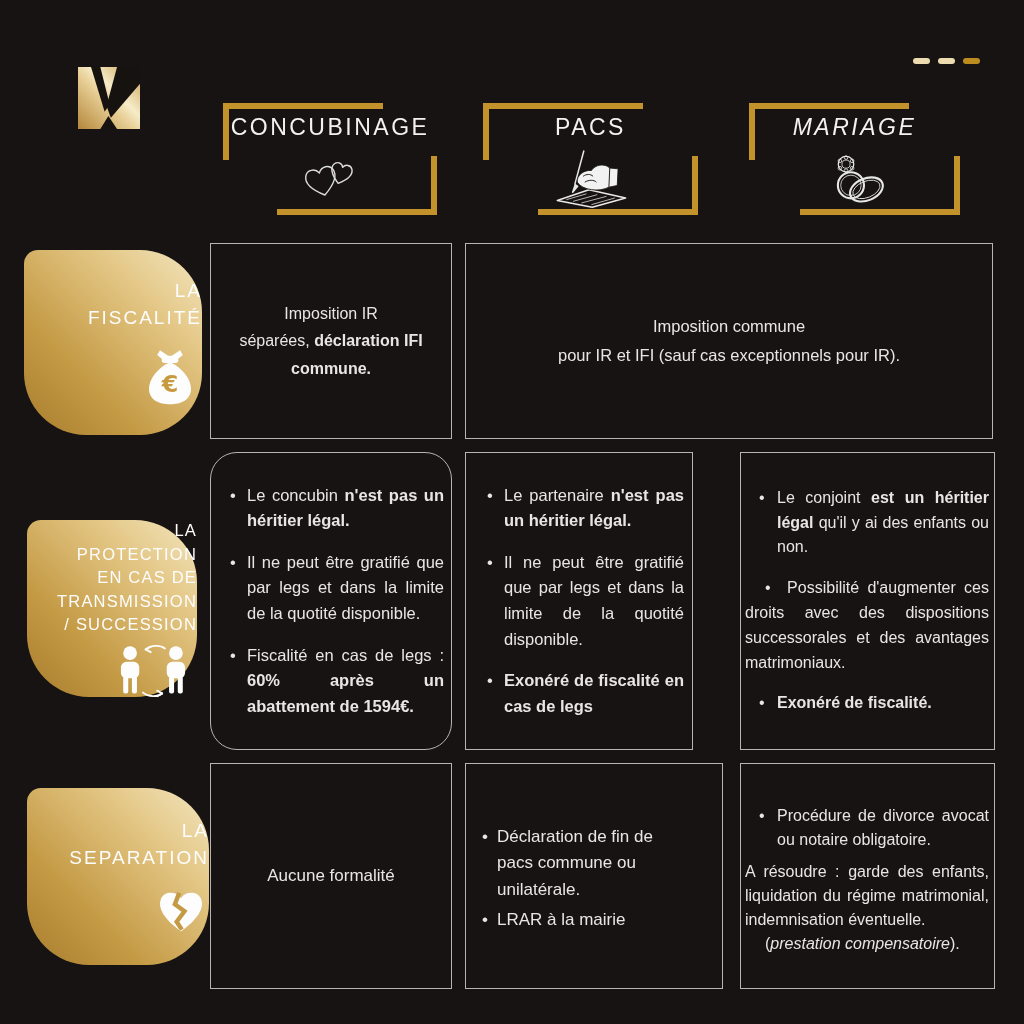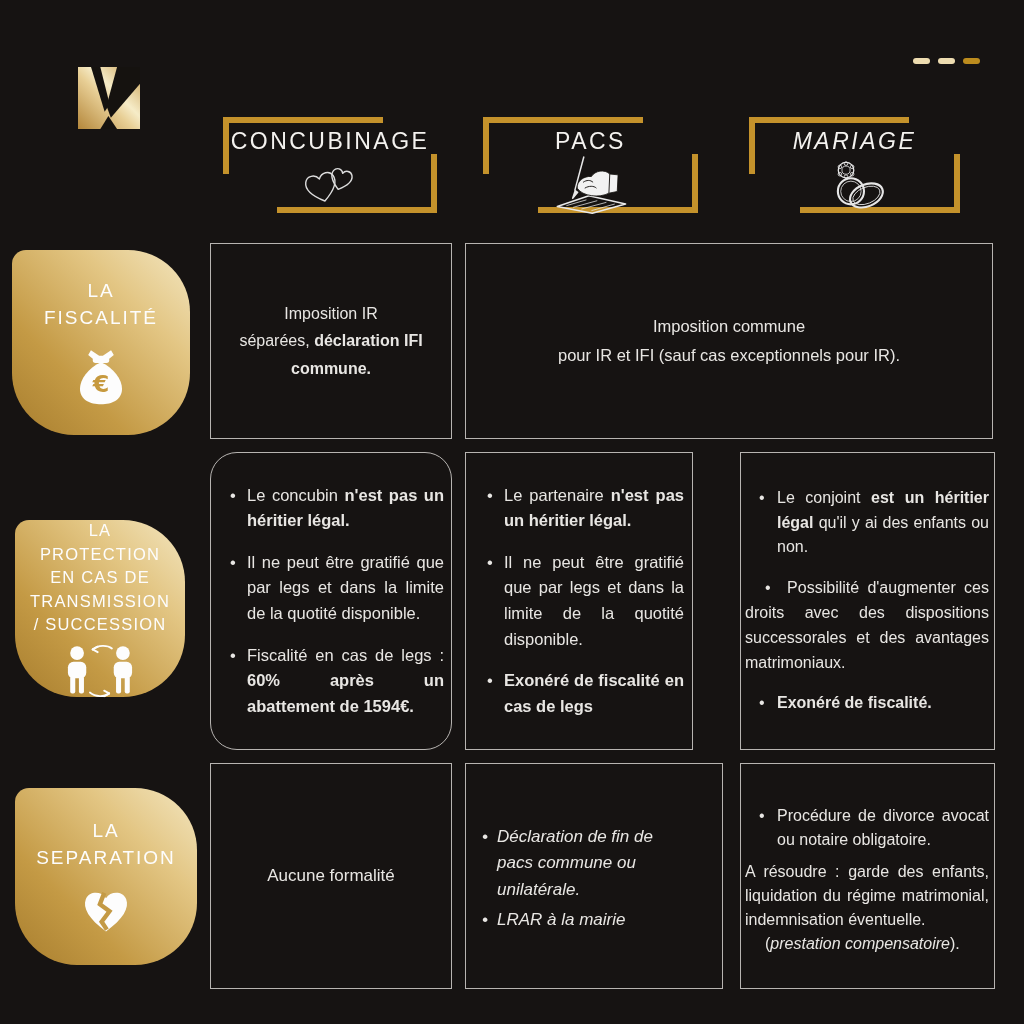--- a/index.html
+++ b/index.html
@@ -18,58 +18,58 @@
     font-family:"Liberation Sans", sans-serif;
     color:var(--text);
   }
   
   .logo-box{position:absolute;left:78px;top:67px;width:62px;height:62px;}
   .dashes{position:absolute;left:913px;top:58px;display:flex;gap:8px;}
   .dash{width:17px;height:6px;border-radius:3px;}
   .dash.d1,.dash.d2{background:var(--cream);}
   .dash.d3{background:#BC8C1E;}
   
-  .colhead{position:absolute;top:117px;height:96px;}
+  .colhead{position:absolute;top:103px;height:112px;}
   #ch-concubinage{left:223px;width:214px;}
   #ch-pacs{left:483px;width:215px;}
   #ch-mariage{left:749px;width:211px;font-style:italic;}
   .bk-tl{position:absolute;left:0;top:0;width:160px;height:57px;
     border-top:6px solid var(--gold);border-left:6px solid var(--gold);}
   .bk-br{position:absolute;right:0;bottom:0;width:160px;height:59px;
     border-bottom:6px solid var(--gold);border-right:6px solid var(--gold);}
   .col-title{position:absolute;top:11px;left:0;right:0;text-align:center;
     font-size:23px;letter-spacing:2.5px;color:var(--title);white-space:nowrap;}
   .col-icon{position:absolute;top:42px;left:0;right:0;bottom:4px;
     display:flex;align-items:center;justify-content:center;}
   
   .badge{position:absolute;
     border-radius:14px 62px 62px 62px;
     background:linear-gradient(225deg,#F3E6C0 0%,#E3C684 30%,#C49A45 68%,#A87E2E 100%);
-    display:flex;flex-direction:column;align-items:center;justify-content:center;
-    color:#FDFDFD;text-align:center;}
+    display:flex;flex-direction:column;align-items:flex-end;justify-content:center;
+    color:#FDFDFD;text-align:center;margin-left:12px;}
   #badge-fiscalite{left:12px;top:250px;width:178px;height:185px;}
   #badge-transmission{left:15px;top:520px;width:170px;height:177px;}
   #badge-separation{left:15px;top:788px;width:182px;height:177px;}
   .badge .bline{font-size:19px;letter-spacing:2px;line-height:1.4;}
   #badge-transmission .bline{font-size:16.5px;letter-spacing:1.2px;line-height:1.42;}
   .badge .bicon{margin-top:12px;line-height:0;}
   #badge-transmission .bicon{margin-top:6px;}
   
   .cell{position:absolute;border:1px solid var(--cell-border);
     display:flex;flex-direction:column;justify-content:center;
     font-size:16.5px;line-height:1.55;}
   .center{text-align:center;}
   .just{text-align:justify;}
   #cell-fisc-conc{left:210px;top:243px;width:242px;height:196px;padding:0 16px;font-size:16px;line-height:1.7;}
   #cell-fisc-pm{left:465px;top:243px;width:528px;height:196px;padding:0 24px;font-size:16.5px;line-height:1.75;}
   #cell-tr-conc{left:210px;top:452px;width:242px;height:298px;padding:6px 7px 6px 15px;border-radius:27px;}
   #cell-tr-pacs{left:465px;top:452px;width:228px;height:298px;padding:6px 8px 6px 17px;}
   #cell-tr-mar{left:740px;top:452px;width:255px;height:298px;padding:6px 5px 6px 4px;font-size:16px;}
   #cell-sep-conc{left:210px;top:763px;width:242px;height:226px;padding:0 14px;font-size:17px;}
-  #cell-sep-pacs{left:465px;top:763px;width:258px;height:226px;padding:6px 30px 1px 12px;font-size:17px;font-style:italic;}
+  #cell-sep-pacs{left:465px;top:763px;width:258px;height:226px;padding:6px 30px 1px 12px;font-size:17px;}
   #cell-sep-mar{left:740px;top:763px;width:255px;height:226px;padding:4px 5px 4px 4px;font-size:16px;line-height:1.5;}
   b{font-weight:bold;}
   i{font-style:italic;}
   
   .bullet{position:relative;padding-left:21px;margin:8px 0;}
   .bullet::before{content:"•";position:absolute;left:4px;top:0;}
   #cell-tr-mar .bullet,#cell-sep-mar .bullet{padding-left:32px;}
   #cell-tr-mar .bullet::before,#cell-sep-mar .bullet::before{left:14px;}
   #cell-sep-pacs .bullet{padding-left:19px;margin:2px 0;}
   

